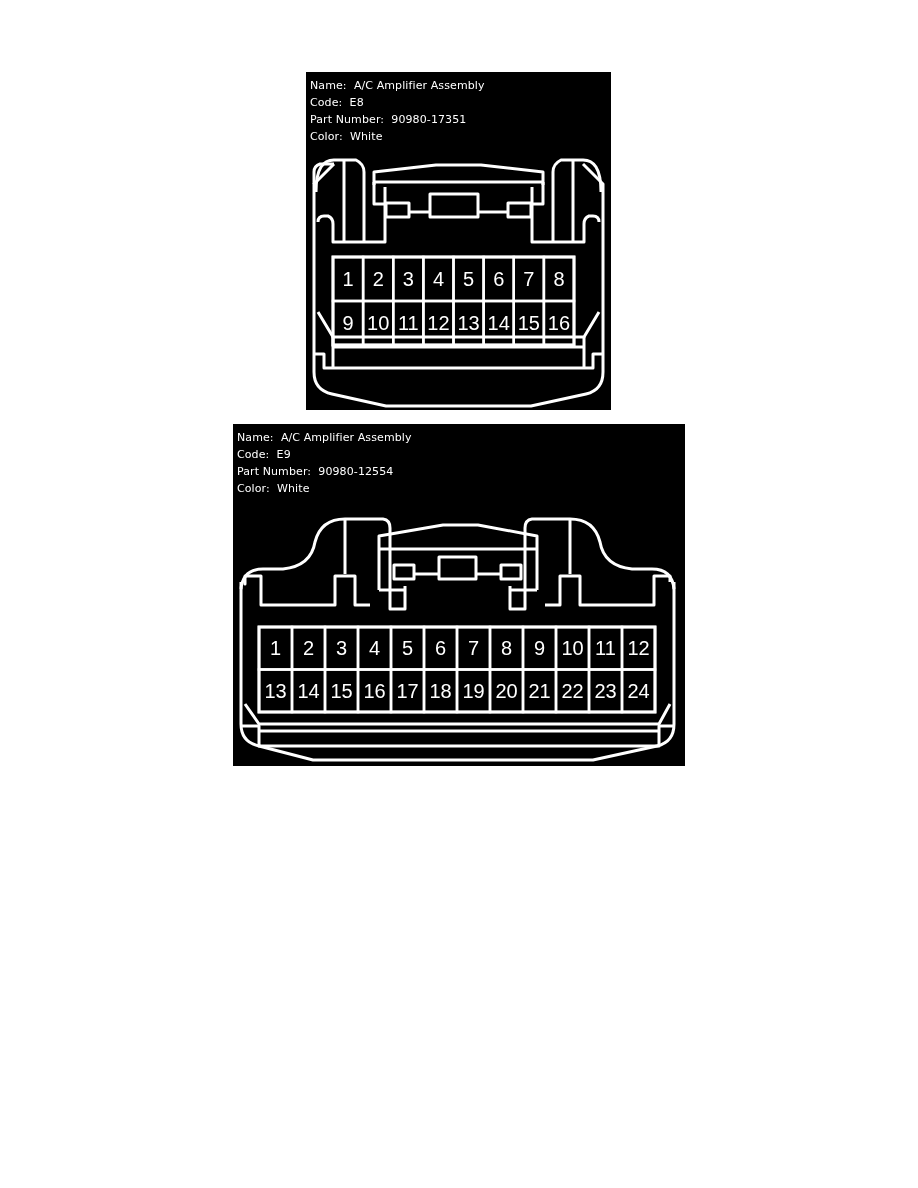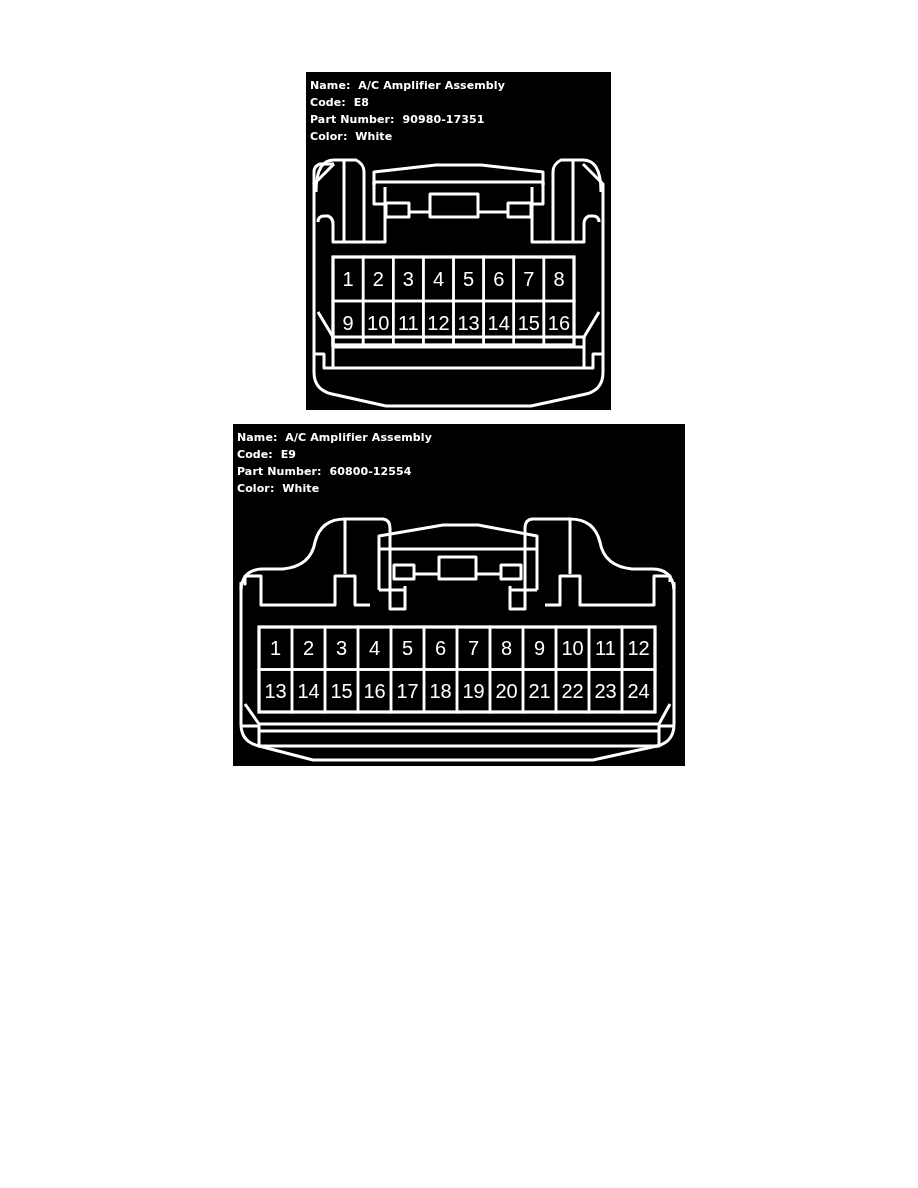--- a/index.html
+++ b/index.html
@@ -1,18 +1,18 @@
 <!DOCTYPE html>
 <html><head>
 <meta charset="utf-8">
 <style>
   html, body { margin: 0; padding: 0; background: #ffffff; }
   body { width: 918px; height: 1188px; position: relative; overflow: hidden; font-family: "DejaVu Sans", sans-serif; }
   .panel { position: absolute; background: #000000; }
-  .info { position: absolute; left: 4px; top: 5px; color: #ffffff; font-family: "DejaVu Sans", sans-serif; font-weight: bold; font-size: 11px; line-height: 17px; letter-spacing: 0.1px; }
+  .info { position: absolute; left: 4px; top: 5px; color: #ffffff; font-family: "DejaVu Sans", sans-serif; font-weight: normal; font-size: 11px; line-height: 17px; letter-spacing: 0.1px; }
   .info .row { white-space: pre; }
   svg { position: absolute; left: 0; top: 0; }
   .pin-label { fill: #ffffff; font-family: "Liberation Sans", sans-serif; font-size: 20px; }
 </style>
 </head>
 <body>
 
 <div class="panel" style="left:306px; top:72px; width:305px; height:338px;">
   <div class="info">
     <div class="row"><span>Name:</span>  <span>A/C Amplifier Assembly</span></div>
@@ -86,21 +86,21 @@
         <rect x="237.875" y="229" width="30.125" height="44" fill="none" stroke="#ffffff" stroke-width="2.5"></rect>
         <text x="252.9375" y="258" text-anchor="middle" class="pin-label">16</text>
       </g>
   </svg>
 </div>
 
 <div class="panel" style="left:233px; top:424px; width:452px; height:342px;">
   <div class="info">
     <div class="row"><span>Name:</span>  <span>A/C Amplifier Assembly</span></div>
     <div class="row"><span>Code:</span>  <span>E9</span></div>
-    <div class="row"><span>Part Number:</span>  <span>60800-12554</span></div>
+    <div class="row"><span>Part Number:</span>  <span>90980-12554</span></div>
     <div class="row"><span>Color:</span>  <span>White</span></div>
   </div>
   <svg id="svg-e9" width="452" height="342" viewBox="0 0 452 342">
     <g fill="none" stroke="#ffffff" stroke-width="3" stroke-linejoin="round">
 
       <path d="M 8 158 L 8 300 Q 8 318 26 322 L 80 336 L 360 336 L 424 322 Q 441 318 441 300 L 441 158"></path>
 
       <path d="M 8 165 Q 10 145 30 145 L 50 145 Q 78 142 82 118 Q 88 95 112 95 L 150 95 Q 157 96 157 104 L 157 185 L 172 185 L 172 162"></path>
       <line x1="112" y1="95" x2="112" y2="150"></line>
       <path d="M 12 158 L 12 160 L 12 152 L 28 152 L 28 181 L 102 181 L 102 152 L 122 152 L 122 181 L 137 181"></path>

